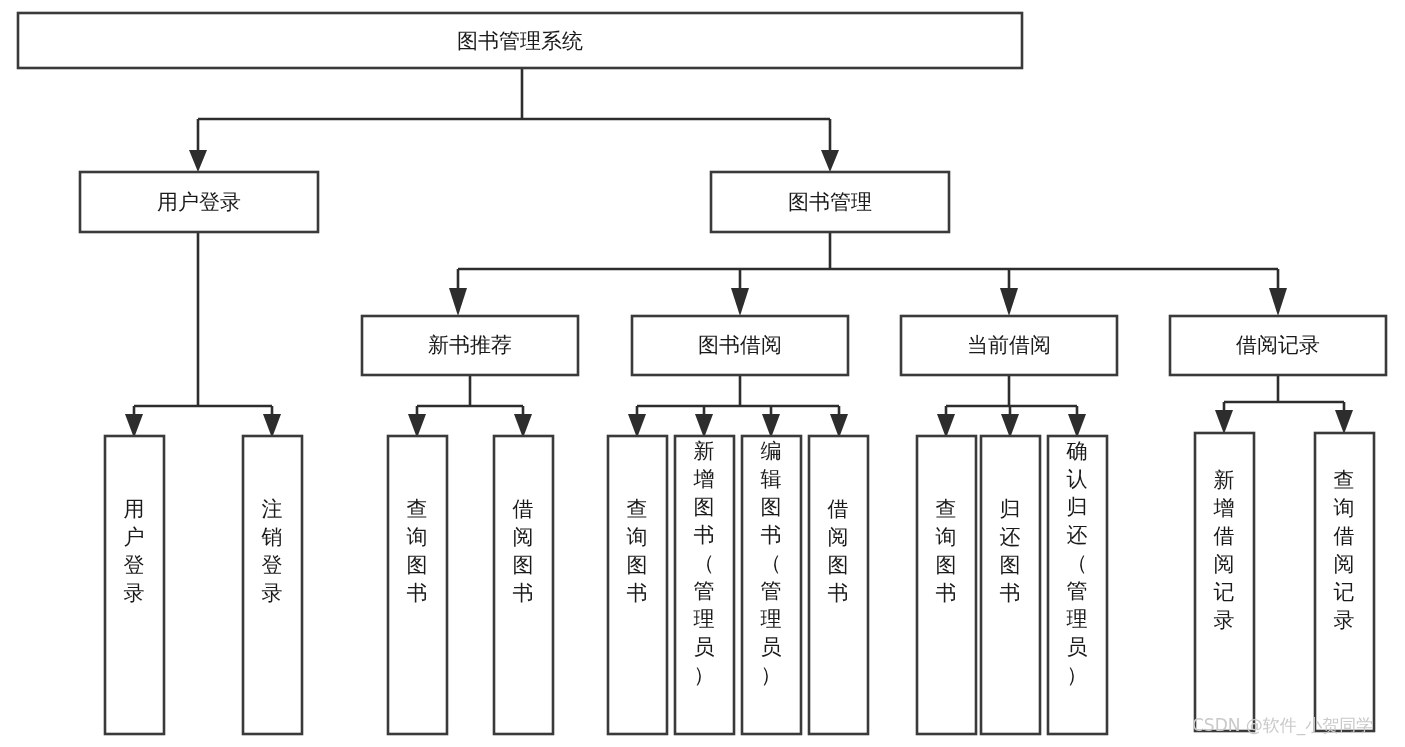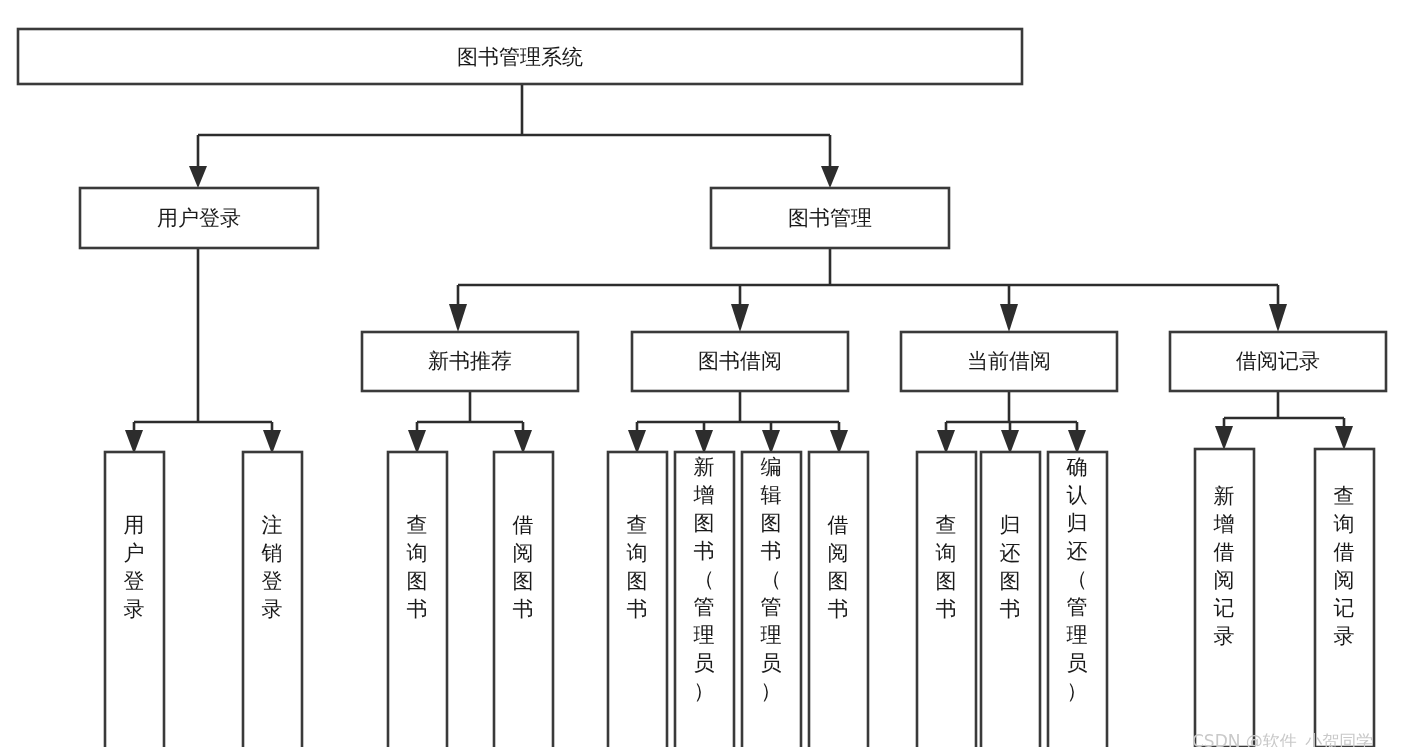--- a/index.html
+++ b/index.html
@@ -11,21 +11,21 @@
   body {
     width: 1405px;
     height: 747px;
     font-family: "DejaVu Sans", "Liberation Sans", sans-serif;
     overflow: hidden;
     position: relative;
   }
   #diagram-root {
     position: absolute;
     left: 0;
-    top: 16px;
+    top: 0;
     width: 1405px;
     height: 667px;
   }
   svg.flow {
     display: block;
     width: 1405px;
     height: 747px;
   }
   .node-box {
     fill: #ffffff;

